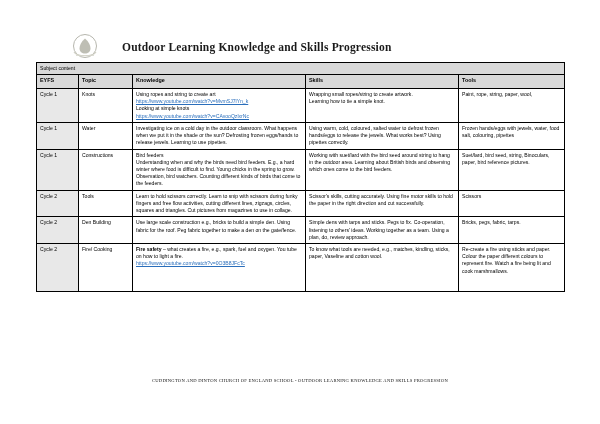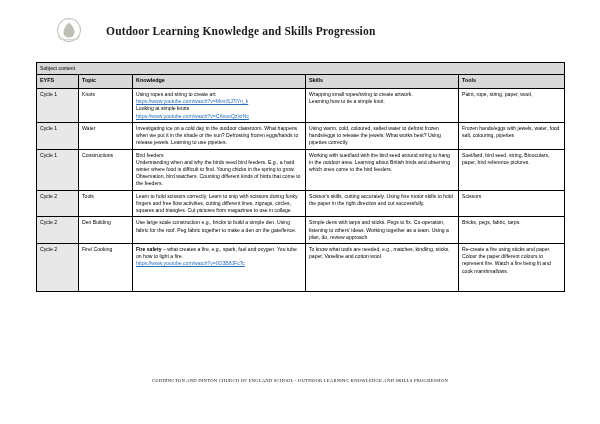--- a/index.html
+++ b/index.html
@@ -12,21 +12,21 @@
     background: #ffffff;
     font-family: "Liberation Sans", sans-serif;
     color: #000000;
     overflow: hidden;
   }
   .page {
     position: relative;
     width: 600px;
     height: 344px;
     box-sizing: border-box;
-    padding: 0;
+    padding: 16px;
   }
 
   
   .doc-header {
     display: flex;
     align-items: center;
     padding: 20px 0 0 52px;
     height: 42px;
     box-sizing: border-box;
   }

